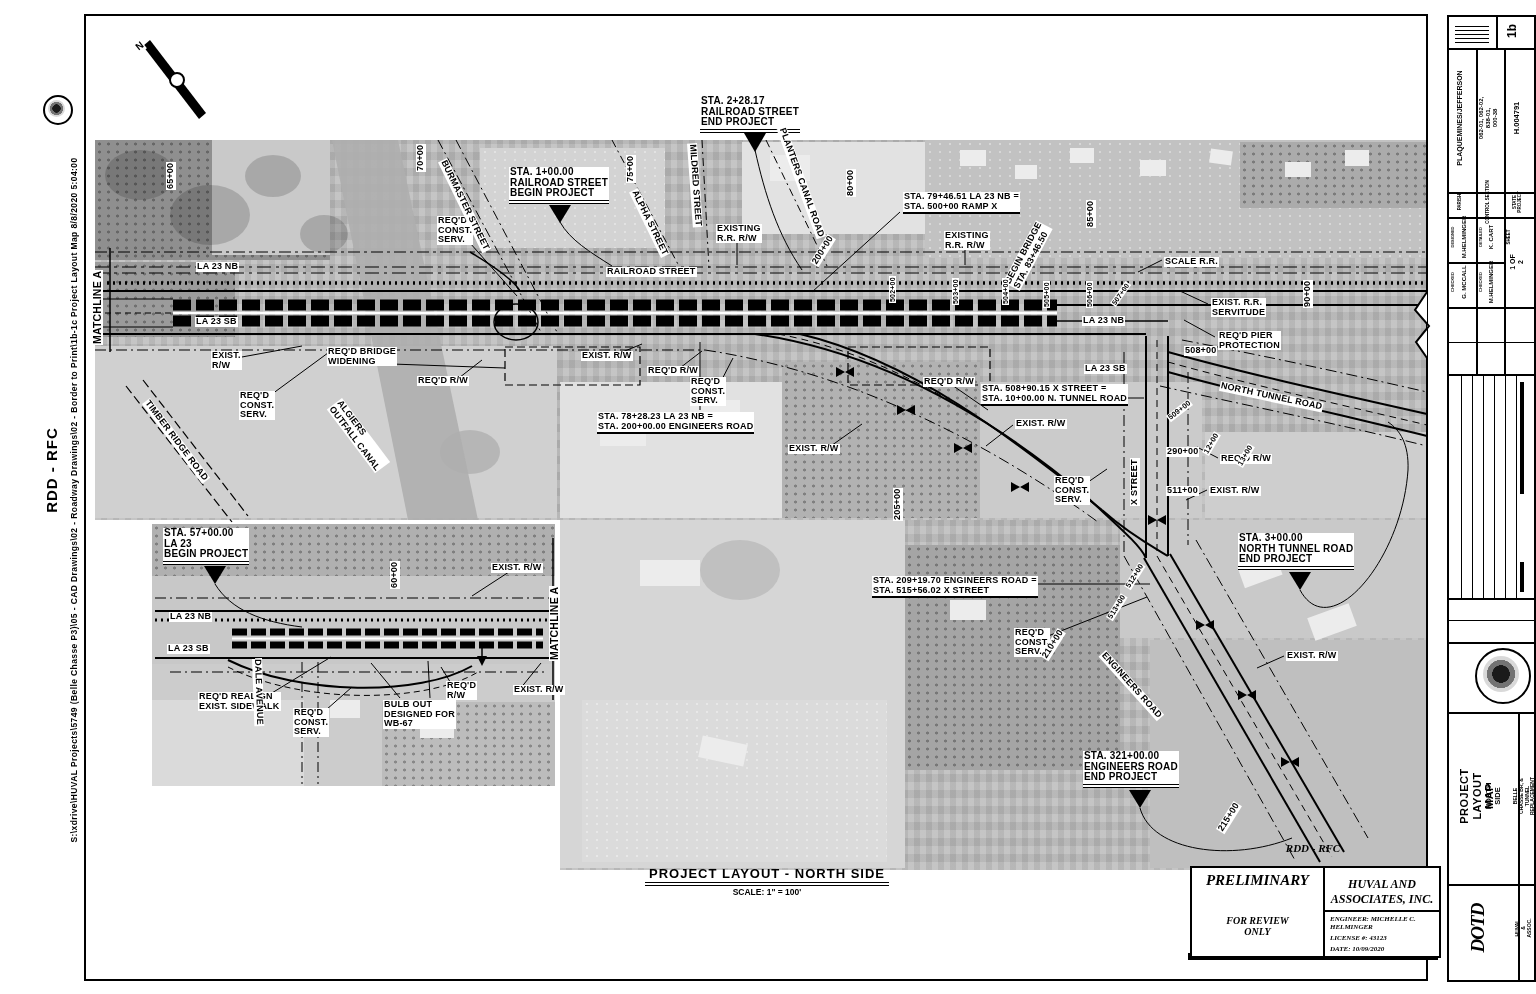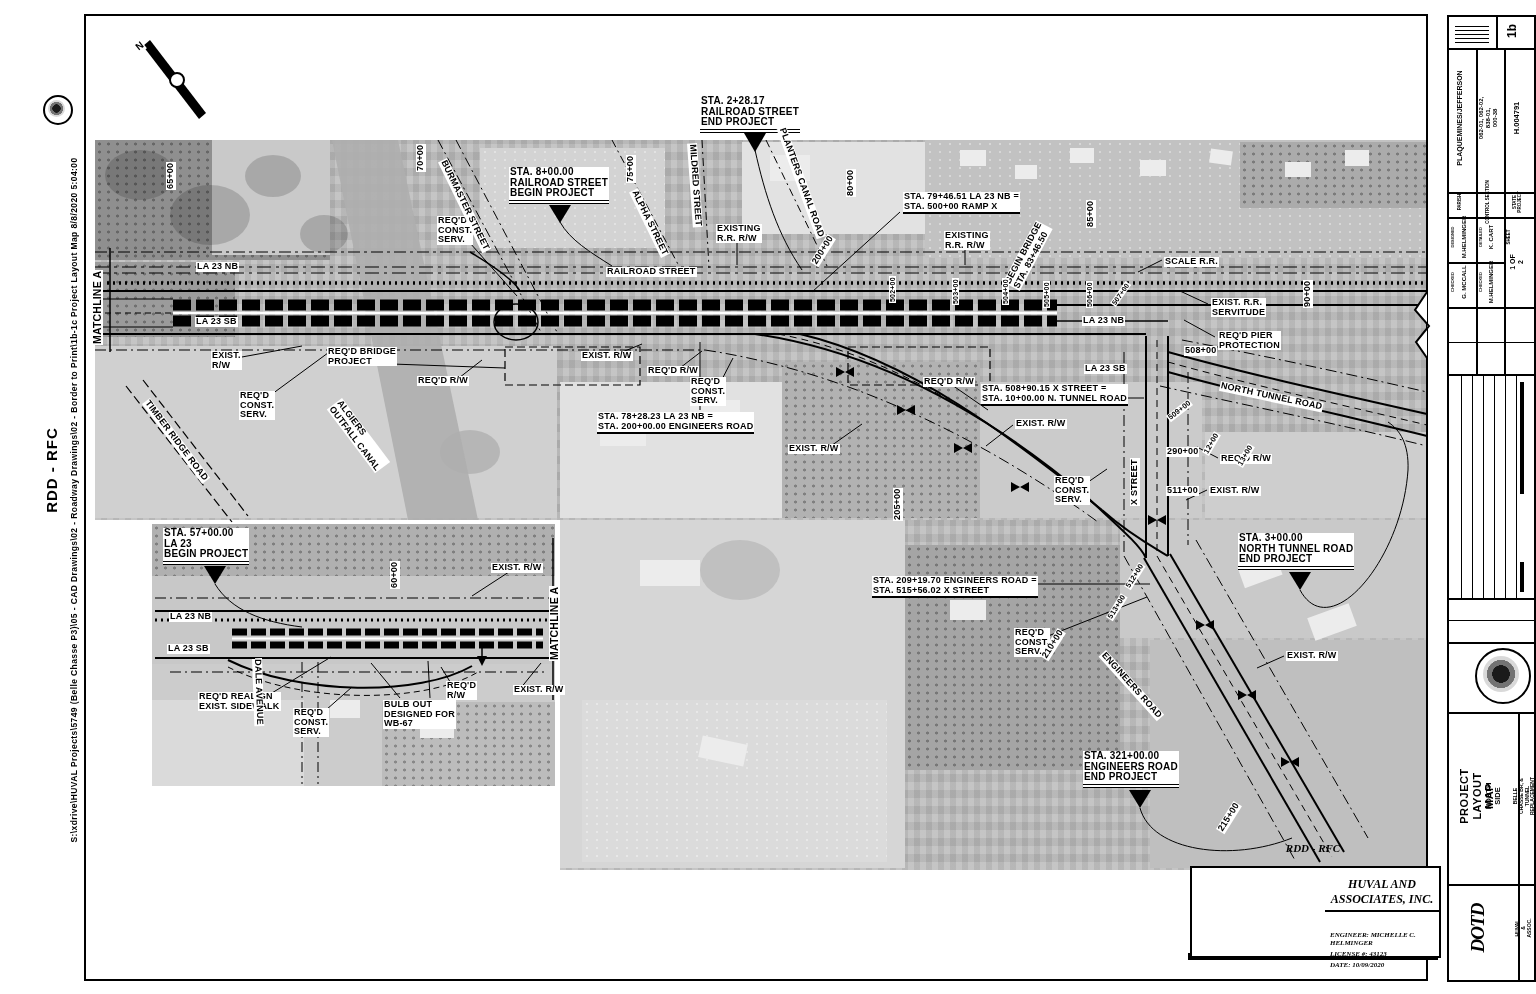--- a/index.html
+++ b/index.html
@@ -252,21 +252,21 @@
     <circle cx="177" cy="80" r="7" fill="#fff" stroke="#000" stroke-width="2"></circle>
 
     <path d="M1427 292 L1415 310 L1429 326 L1416 342 L1427 358" fill="#fff" stroke="#000" stroke-width="2"></path>
   </svg>
 
   <div id="map-labels">
       <div class="map-label" style="left: 133px; top: 45px; font-size: 10px; transform: rotate(-38deg);">N</div>
       <div class="map-label ul-d" style="left: 700px; top: 96px; font-size: 10px;">STA. 2+28.17
 RAILROAD STREET
 END PROJECT</div>
-      <div class="map-label ul-d" style="left: 509px; top: 167px; font-size: 10px;">STA. 8+00.00
+      <div class="map-label ul-d" style="left: 509px; top: 167px; font-size: 10px;">STA. 1+00.00
 RAILROAD STREET
 BEGIN PROJECT</div>
       <div class="map-label ul-s" style="left: 903px; top: 192px; font-size: 9px;">STA. 79+46.51 LA 23 NB =
 STA. 500+00 RAMP X</div>
       <div class="map-label" style="left: 437px; top: 216px; font-size: 9px;">REQ'D
 CONST.
 SERV.</div>
       <div class="map-label" style="left: 716px; top: 224px; font-size: 9px;">EXISTING
 R.R. R/W</div>
       <div class="map-label" style="left: 944px; top: 231px; font-size: 9px;">EXISTING
@@ -277,21 +277,21 @@
       <div class="map-label" style="left: 1211px; top: 298px; font-size: 9px;">EXIST. R.R.
 SERVITUDE</div>
       <div class="map-label" style="left: 1218px; top: 331px; font-size: 9px;">REQ'D PIER
 PROTECTION</div>
       <div class="map-label" style="left: 196px; top: 262px; font-size: 9px;">LA 23 NB</div>
       <div class="map-label" style="left: 606px; top: 267px; font-size: 9px;">RAILROAD STREET</div>
       <div class="map-label" style="left: 195px; top: 317px; font-size: 9px;">LA 23 SB</div>
       <div class="map-label" style="left: 211px; top: 351px; font-size: 9px;">EXIST.
 R/W</div>
       <div class="map-label" style="left: 327px; top: 347px; font-size: 9px;">REQ'D BRIDGE
-PROJECT</div>
+WIDENING</div>
       <div class="map-label" style="left: 239px; top: 391px; font-size: 9px;">REQ'D
 CONST.
 SERV.</div>
       <div class="map-label" style="left: 417px; top: 376px; font-size: 9px;">REQ'D R/W</div>
       <div class="map-label" style="left: 581px; top: 351px; font-size: 9px;">EXIST. R/W</div>
       <div class="map-label" style="left: 647px; top: 366px; font-size: 9px;">REQ'D R/W</div>
       <div class="map-label" style="left: 690px; top: 377px; font-size: 9px;">REQ'D
 CONST.
 SERV.</div>
       <div class="map-label ul-s" style="left: 597px; top: 412px; font-size: 9px;">STA. 78+28.23 LA 23 NB =
@@ -370,27 +370,36 @@
 CONST.
 SERV.</div>
       <div class="map-label" style="left: 383px; top: 700px; font-size: 9px;">BULB OUT
 DESIGNED FOR
 WB-67</div>
       <div class="map-label" style="left: 446px; top: 681px; font-size: 9px;">REQ'D
 R/W</div>
       <div class="map-label" style="left: 513px; top: 685px; font-size: 9px;">EXIST. R/W</div>
     </div>
 
+  <div id="footer-title">
+    <div class="t">PROJECT LAYOUT - NORTH SIDE</div>
+    <div class="s">SCALE: 1" = 100'</div>
+  </div>
 
   <div id="rddrfc-note" class="serif ital">RDD - RFC</div>
   <div id="prelim">
+    <div class="cell-l">
+      <div class="serif ital" style="font-size:15px;margin-top:4px;">PRELIMINARY</div>
+      <div class="serif ital" style="font-size:10px;margin-top:26px;white-space:pre-line;">FOR REVIEW
+ONLY</div>
+    </div>
     <div class="cell-r">
       <div class="serif ital" style="font-size:12px;margin-top:9px;white-space:pre-line;">HUVAL AND
 ASSOCIATES, INC.</div>
-      <div class="serif ital" style="font-size:7px;text-align:left;padding-left:5px;margin-top:24px;">ENGINEER:   MICHELLE C. HELMINGER</div>
+      <div class="serif ital" style="font-size:7px;text-align:left;padding-left:5px;margin-top:8px;">ENGINEER:   MICHELLE C. HELMINGER</div>
       <div class="serif ital" style="font-size:7px;text-align:left;padding-left:5px;margin-top:3px;">LICENSE #:   43123</div>
       <div class="serif ital" style="font-size:7px;text-align:left;padding-left:5px;margin-top:3px;">DATE:   10/09/2020</div>
     </div>
     <div class="hdiv"></div>
   </div>
   <div class="blackbar" style="left:1188px;top:953px;width:250px;height:7px;"></div>
 
   <div id="titleblock">
     <div class="tbl" style="left:0;top:31px;width:85px;height:2px;"></div>
     <div class="tbl" style="left:47px;top:0;width:2px;height:31px;"></div>

